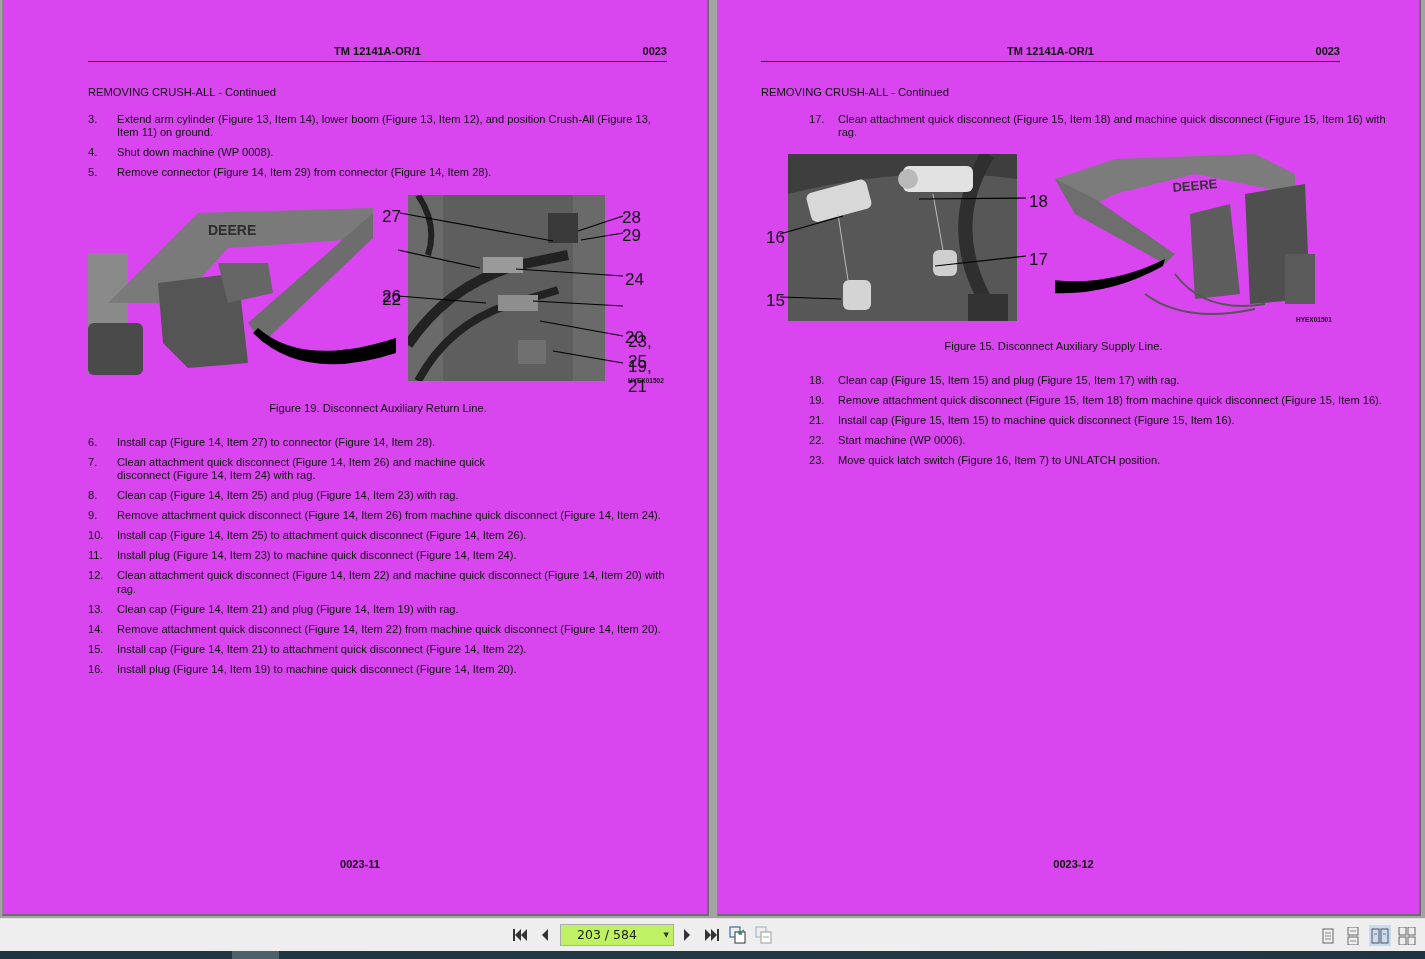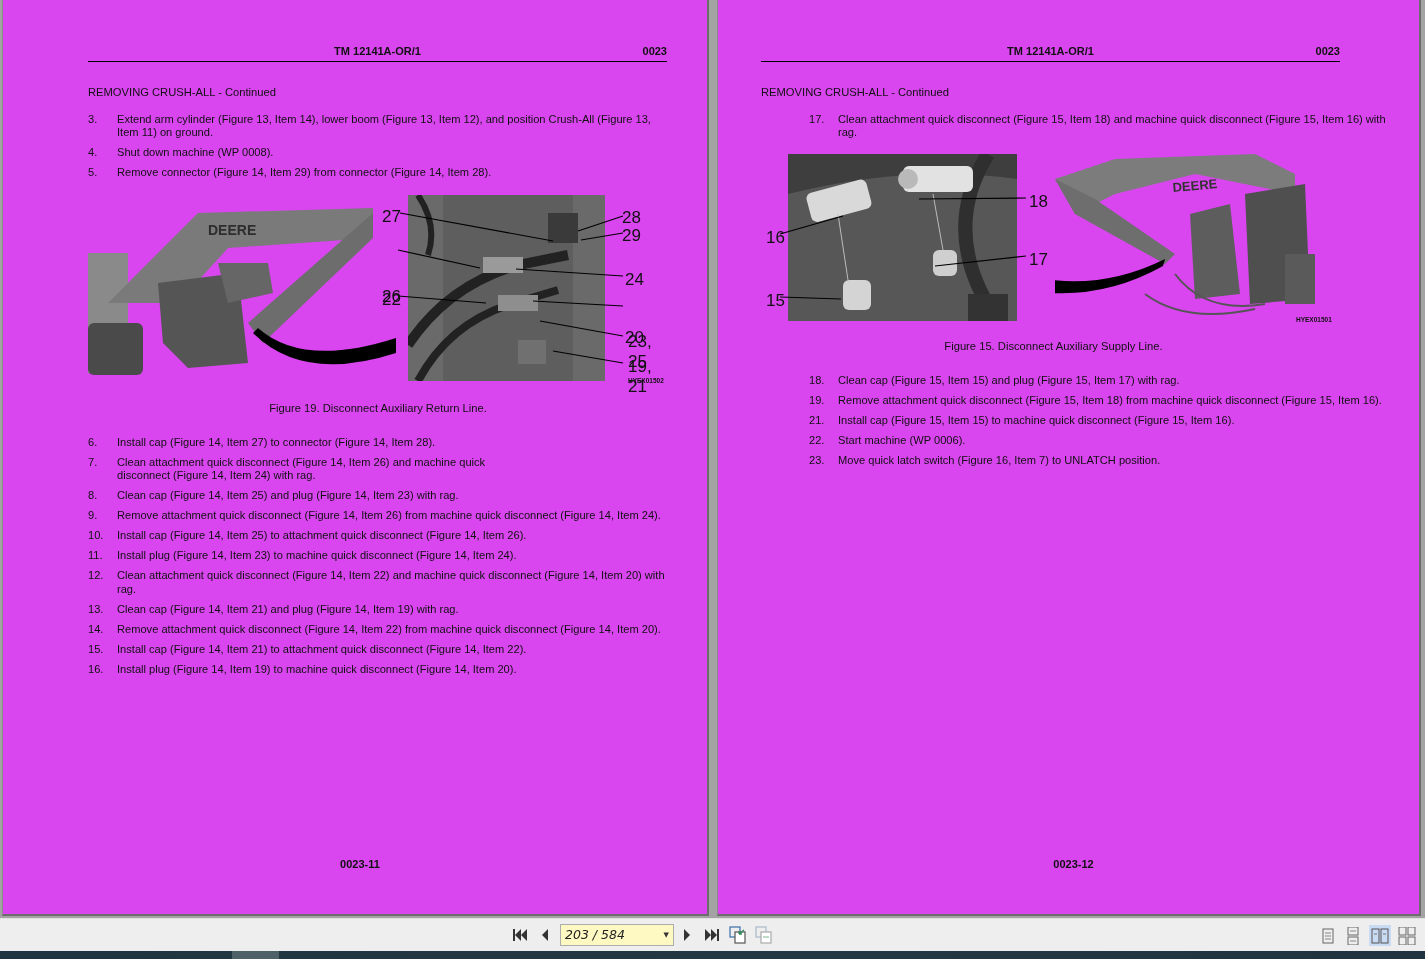--- a/index.html
+++ b/index.html
@@ -27,21 +27,21 @@
   .figure { position: absolute; }
   .fig-caption { position: absolute; font-size: 11.2px; text-align: center; }
   .fig-id { position: absolute; font-size: 6.5px; font-weight: bold; }
   .callout { position: absolute; font-size: 17px; font-weight: normal; }
 
   .photo { position: absolute; background: #5d5d5d; overflow: hidden; }
   .footer-num { position: absolute; top: 858px; left: 0; right: 0; text-align: center; font-size: 11px; font-weight: bold; padding-left: 10px; }
 
   .toolbar { position: absolute; left: 0; top: 918px; width: 1425px; height: 33px; background: #eeeeee; border-top: 1px solid #e2e2e2; }
   .tb-btn { position: absolute; top: 6px; width: 20px; height: 20px; display: flex; align-items: center; justify-content: center; cursor: pointer; }
-  .page-box { position: absolute; left: 560px; top: 5px; width: 114px; height: 22px; background: #fef9c3; border: 1px solid #adadad; font-size: 12.5px; line-height: 20px; padding-left: 4px; color: #222; font-family: "DejaVu Sans", sans-serif; font-style: italic; }
+  .page-box { position: absolute; left: 560px; top: 5px; width: 114px; height: 22px; background: #bef264; border: 1px solid #adadad; font-size: 12.5px; line-height: 20px; padding-left: 16px; color: #222; font-family: "DejaVu Sans", sans-serif; }
   .page-box .dd { position: absolute; right: 4px; top: 0; font-size: 7px; color: #333; }
   .view-btn { position: absolute; top: 6px; width: 22px; height: 21px; display: flex; align-items: center; justify-content: center; }
   .view-btn.active { background: #c8dbf3; }
 
   .taskbar { position: absolute; left: 0; top: 951px; width: 1425px; height: 8px; background: linear-gradient(90deg, #1f3540, #233843 60%, #1f3440); }
   .taskbar .tb-item { position: absolute; left: 232px; top: 0; width: 47px; height: 8px; background: #4e6068; }
 </style>
 </head>
 <body>
 

